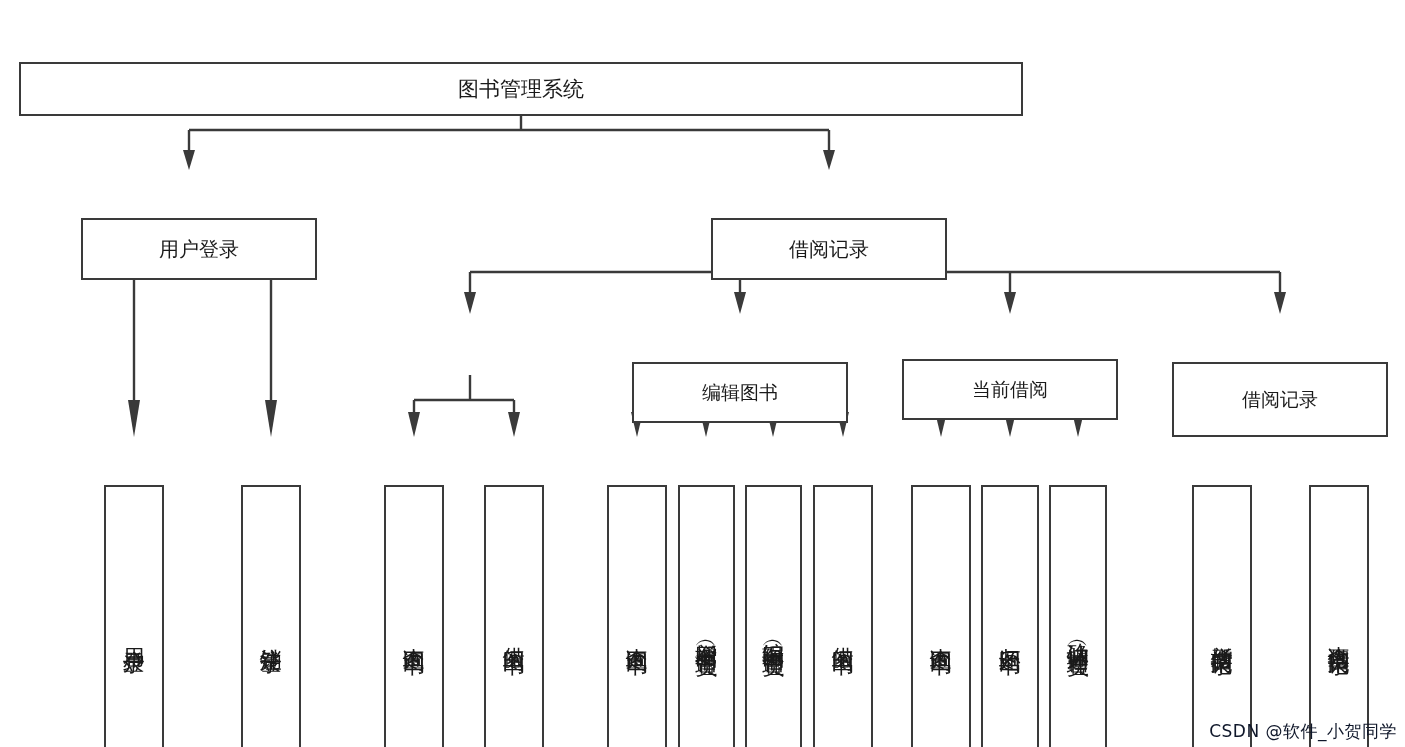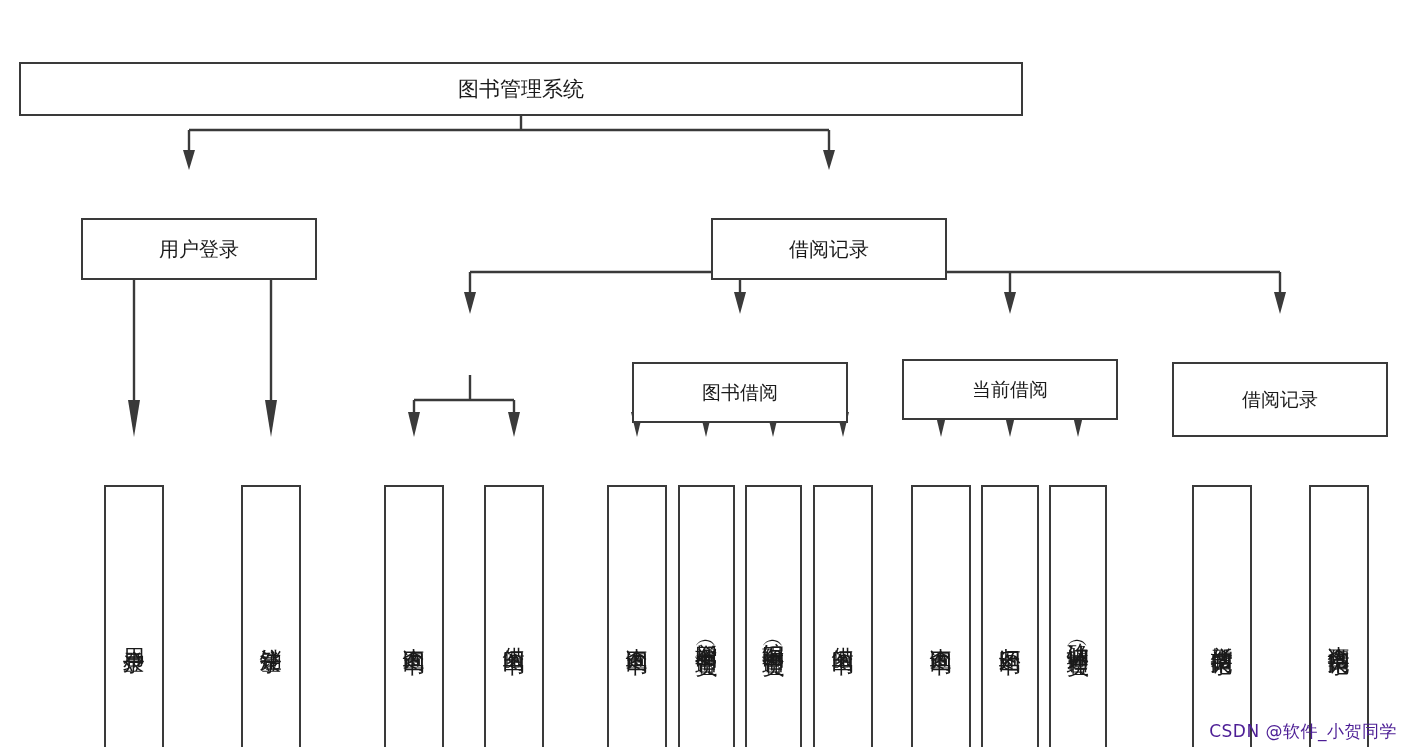--- a/index.html
+++ b/index.html
@@ -64,21 +64,21 @@
     fill: none;
   }
   .arrow-head {
     fill: #3a3a3a;
   }
   #watermark {
     position: absolute;
     right: 8px;
     bottom: 4px;
     font-size: 17px;
-    color: #4c1d95;
+    color: #0f172a;
     white-space: nowrap;
     letter-spacing: 0.5px;
   }
 </style>
 </head>
 <body>
 
 <div id="canvas">
 
   <svg id="edges" viewBox="0 0 1405 747">
@@ -149,21 +149,21 @@
   </div>
 
   <div class="node lvl2" style="left:81px; top:170px; width:236px; height:62px;">
     <span>用户登录</span>
   </div>
   <div class="node lvl2" style="left:711px; top:170px; width:236px; height:62px;">
     <span>借阅记录</span>
   </div>
 
   <div class="node lvl3" style="left:632px; top:314px; width:216px; height:61px;">
-    <span>图书借阅</span>
+    <span>编辑图书</span>
   </div>
   <div class="node lvl3" style="left:902px; top:311px; width:216px; height:61px;">
     <span>当前借阅</span>
   </div>
   <div class="node lvl3" style="left:1172px; top:314px; width:216px; height:75px;">
     <span>借阅记录</span>
   </div>
 
   <div class="node leaf" style="left:104px; top:437px; width:60px; height:298px;">
     <span class="leaf-text">用户登录</span>

